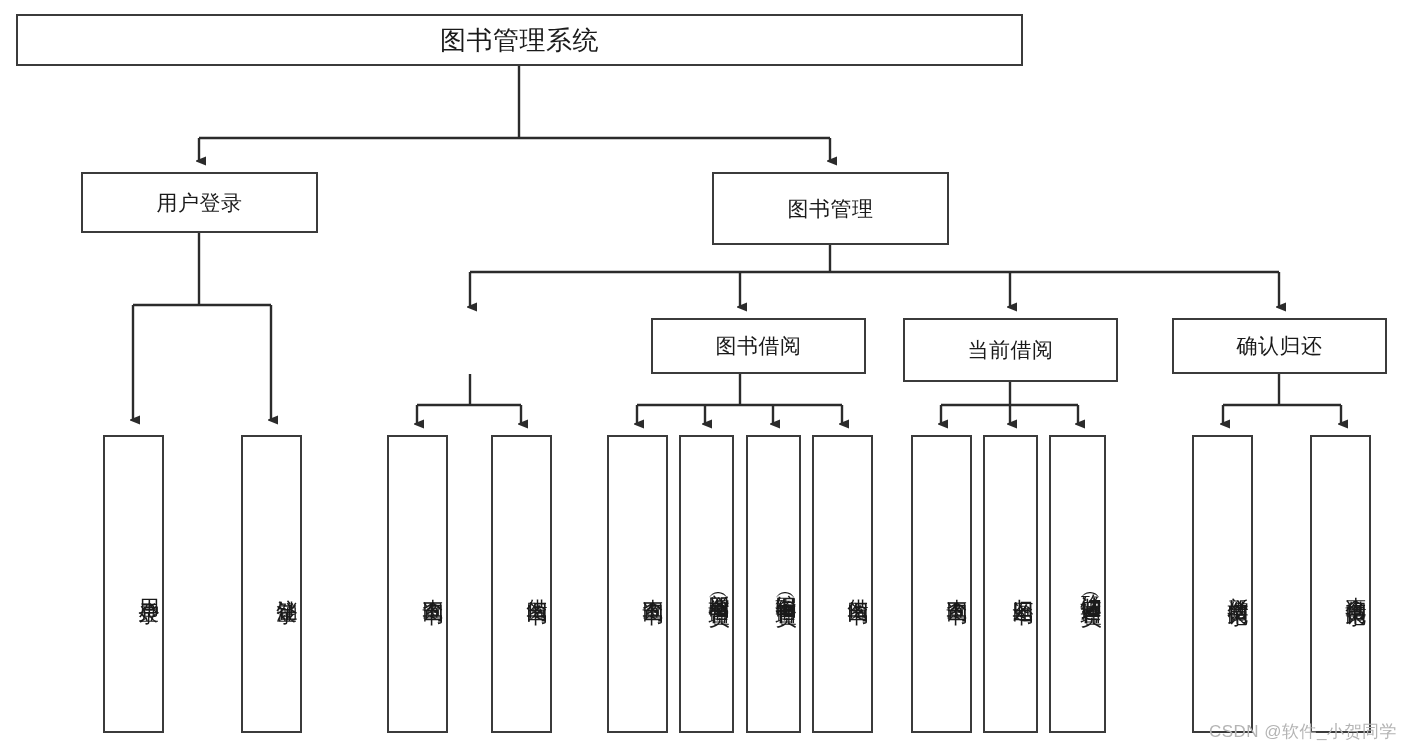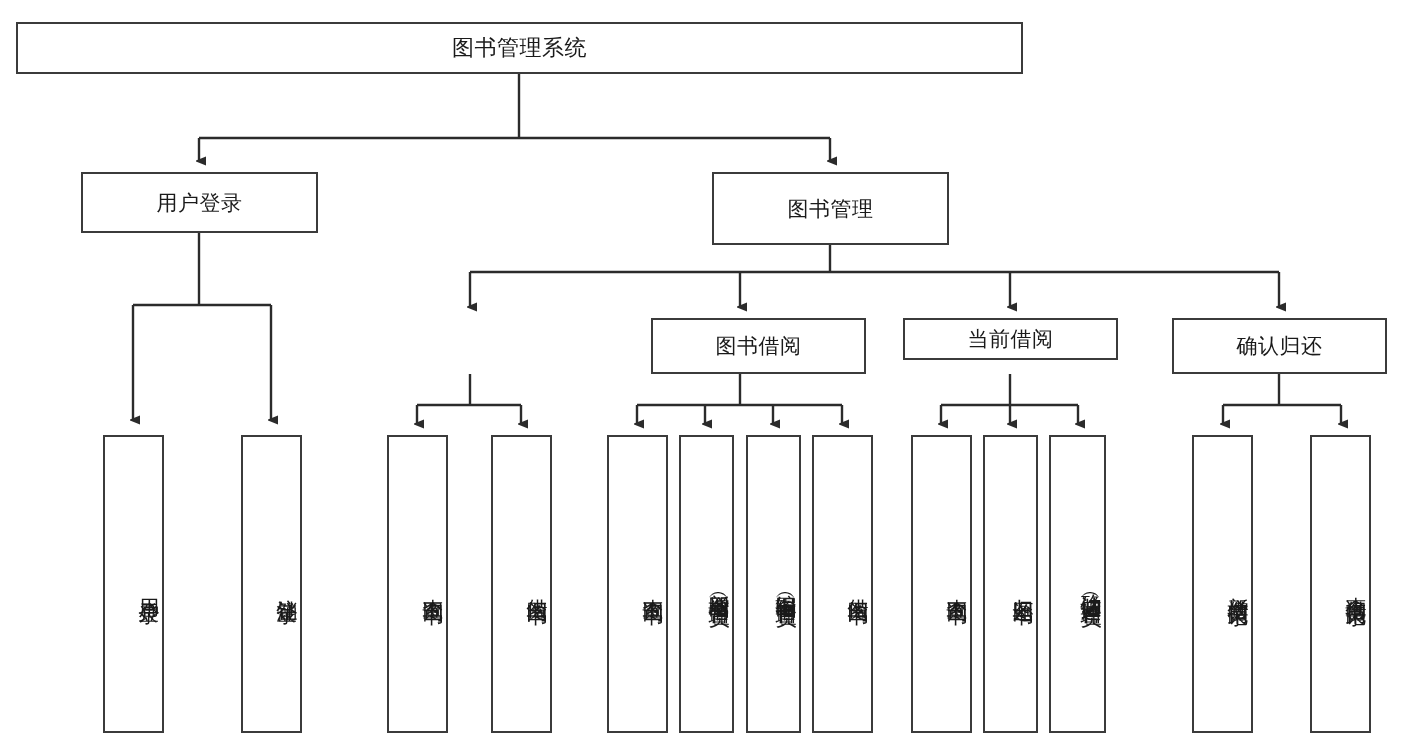--- a/index.html
+++ b/index.html
@@ -50,22 +50,21 @@
     align-items: flex-start;
     justify-content: center;
     padding-top: 4px;
   }
   .node-v .vtext {
     writing-mode: vertical-rl;
     text-orientation: upright;
     display: block;
   }
   .title-node {
-    font-size: 22px;
-    margin-top: 8px;
+    font-size: 26px;
   }
   #watermark {
     position: absolute;
     right: 8px;
     bottom: 4px;
     font-size: 17px;
     color: #b4b4b4;
     letter-spacing: 0.5px;
     white-space: nowrap;
     pointer-events: none;
@@ -134,21 +133,21 @@
   <div class="node node-h" style="left:81px; top:172px; width:237px; height:61px;">
     <span>用户登录</span>
   </div>
   <div class="node node-h" style="left:712px; top:172px; width:237px; height:73px;align-items:center;">
     <span>图书管理</span>
   </div>
 
   <div class="node node-h" style="left:633px; top:318px; width:215px; height:56px;margin-left:18px;">
     <span>图书借阅</span>
   </div>
-  <div class="node node-h" style="left:903px; top:318px; width:215px; height:42px;">
+  <div class="node node-h" style="left:903px; top:318px; width:215px; height:64px;">
     <span>当前借阅</span>
   </div>
   <div class="node node-h" style="left:1172px; top:318px; width:215px; height:56px;">
     <span>确认归还</span>
   </div>
 
   <div class="node node-v" style="left:103px; top:435px; width:61px; height:298px;">
     <span class="vtext">用户登录</span>
   </div>
   <div class="node node-v" style="left:241px; top:435px; width:61px; height:298px;">
@@ -185,14 +184,15 @@
     <span class="vtext">确认归还（管理员）</span>
   </div>
 
   <div class="node node-v" style="left:1192px; top:435px; width:61px; height:298px;">
     <span class="vtext">新增借阅记录</span>
   </div>
   <div class="node node-v" style="left:1310px; top:435px; width:61px; height:298px;">
     <span class="vtext">查询借阅记录</span>
   </div>
 
+  <div id="watermark">CSDN @软件_小贺同学</div>
 
 </div>
 
 </body></html>

